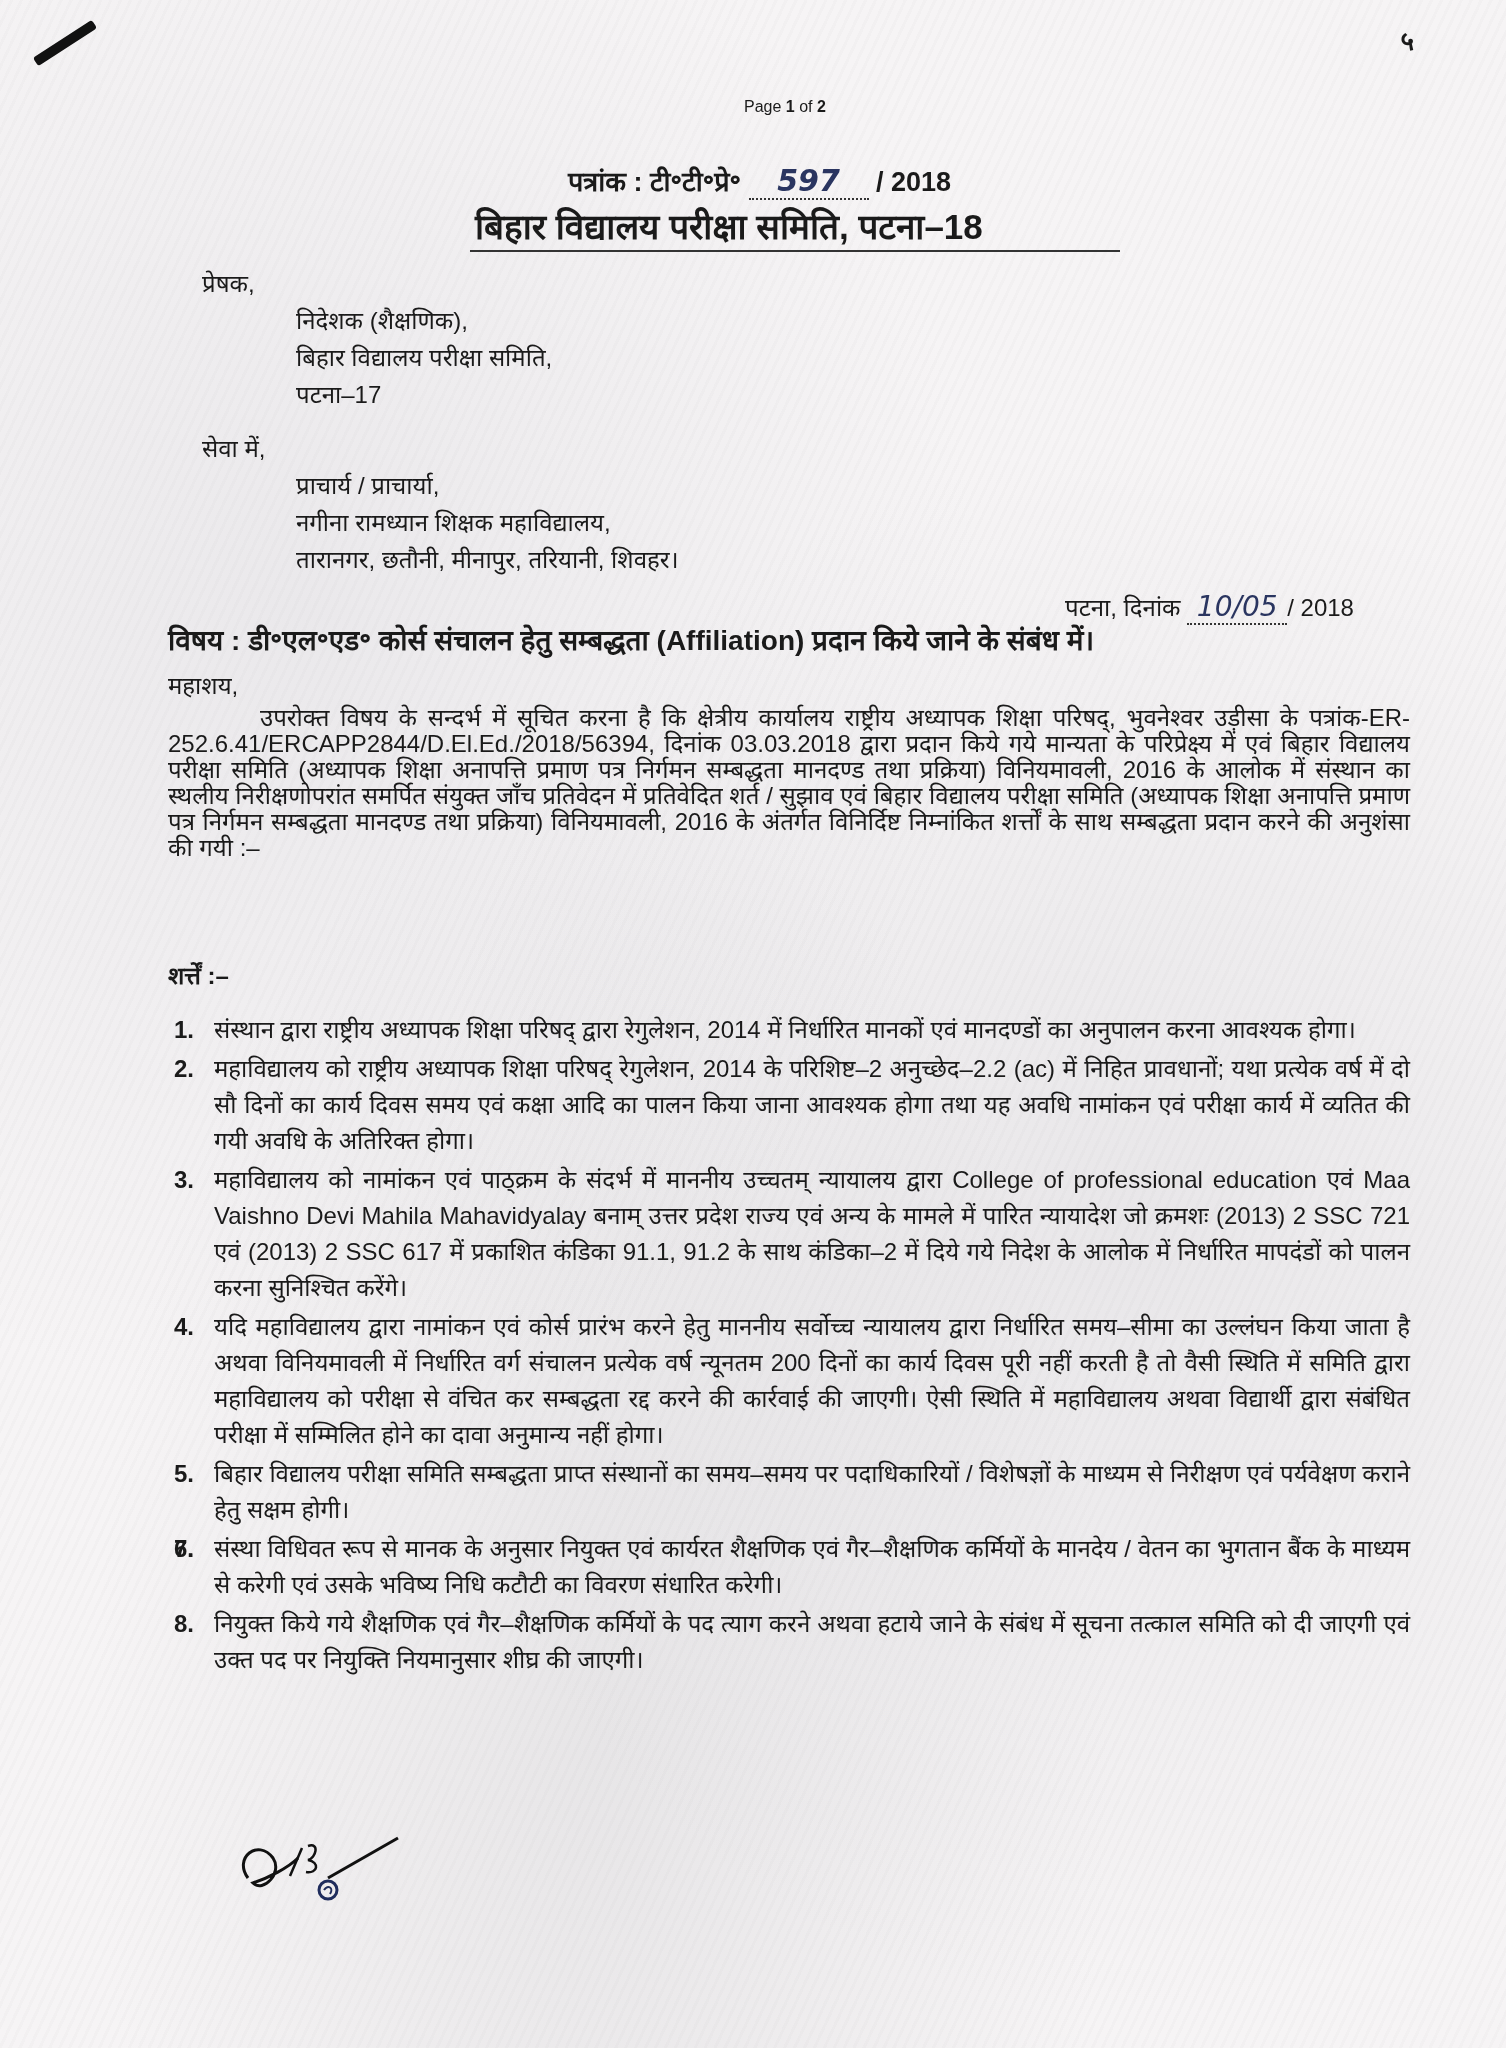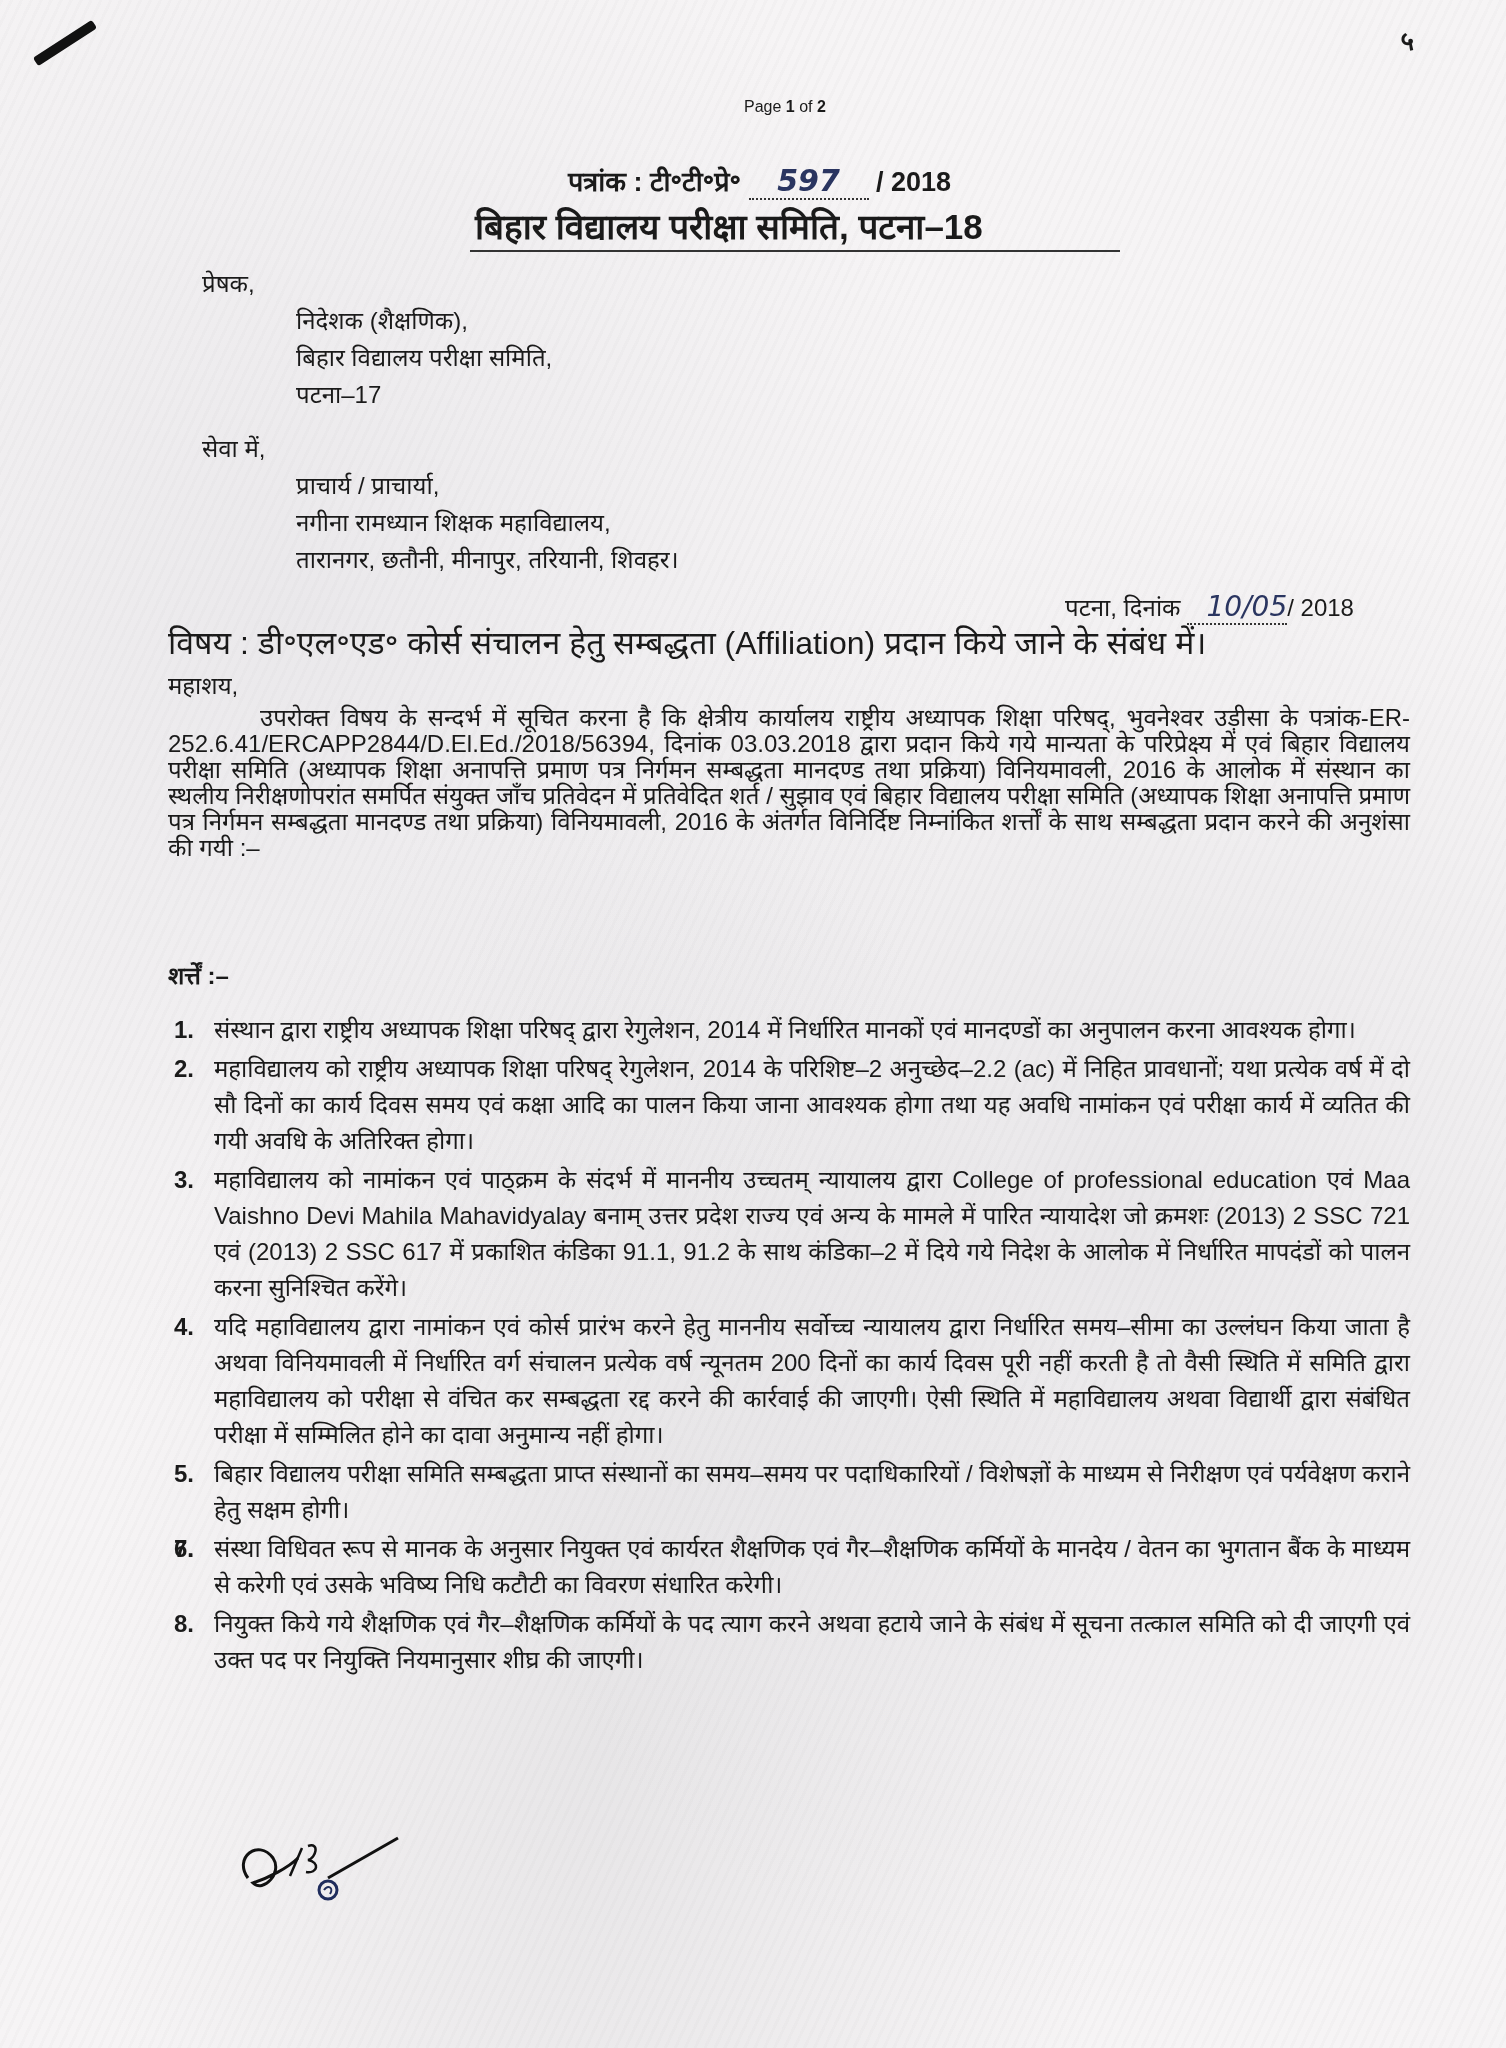--- a/index.html
+++ b/index.html
@@ -26,22 +26,22 @@
   .hand { font-family: "DejaVu Sans", sans-serif; font-style: italic; color: #2a3560; font-size: 30px; }
   .dots { border-bottom: 2px dotted #333; display: inline-block; min-width: 120px; text-align: center; }
   .org-title { left: 475px; top: 202px; font-size: 35px; font-weight: bold; }
   .org-rule { left: 470px; top: 250px; width: 650px; height: 2px; background: #333; }
   .block { font-size: 24px; line-height: 37px; margin-left: 34px; }
   .from-label { left: 168px; top: 265px; }
   .from-lines { left: 262px; top: 302px; }
   .to-label { left: 168px; top: 430px; }
   .to-lines { left: 262px; top: 467px; }
   .date-line { left: 1065px; top: 590px; font-size: 24px; }
-  .date-line .hand { font-size: 28px; text-align: right; }
-  .subject { left: 168px; top: 620px; font-size: 32px; font-weight: normal; }
+  .date-line .hand { font-size: 28px; }
+  .subject { left: 168px; top: 620px; font-size: 28px; font-weight: bold; }
   .salutation { left: 168px; top: 668px; font-size: 24px; }
   .para { left: 168px; top: 705px; width: 1242px; font-size: 24px; line-height: 26px; text-align: justify; text-indent: 92px; }
   .conditions-title { left: 168px; top: 958px; font-size: 24px; font-weight: bold; }
   .conditions { left: 168px; top: 1012px; width: 1242px; font-size: 24px; line-height: 36px; margin: 0; padding: 0; list-style: none; }
   .conditions li { position: relative; padding-left: 46px; text-align: justify; margin-bottom: 3px; }
   .conditions .num { position: absolute; left: 6px; top: 0; font-weight: bold; }
   .corner-mark { right: 92px; top: 22px; font-size: 26px; font-weight: bold; }
   .pen-stroke { left: 30px; top: 38px; width: 70px; height: 10px; background: #111; transform: rotate(-33deg); border-radius: 3px; }
   .signature { left: 228px; top: 1818px; width: 200px; height: 100px; }
 </style>

